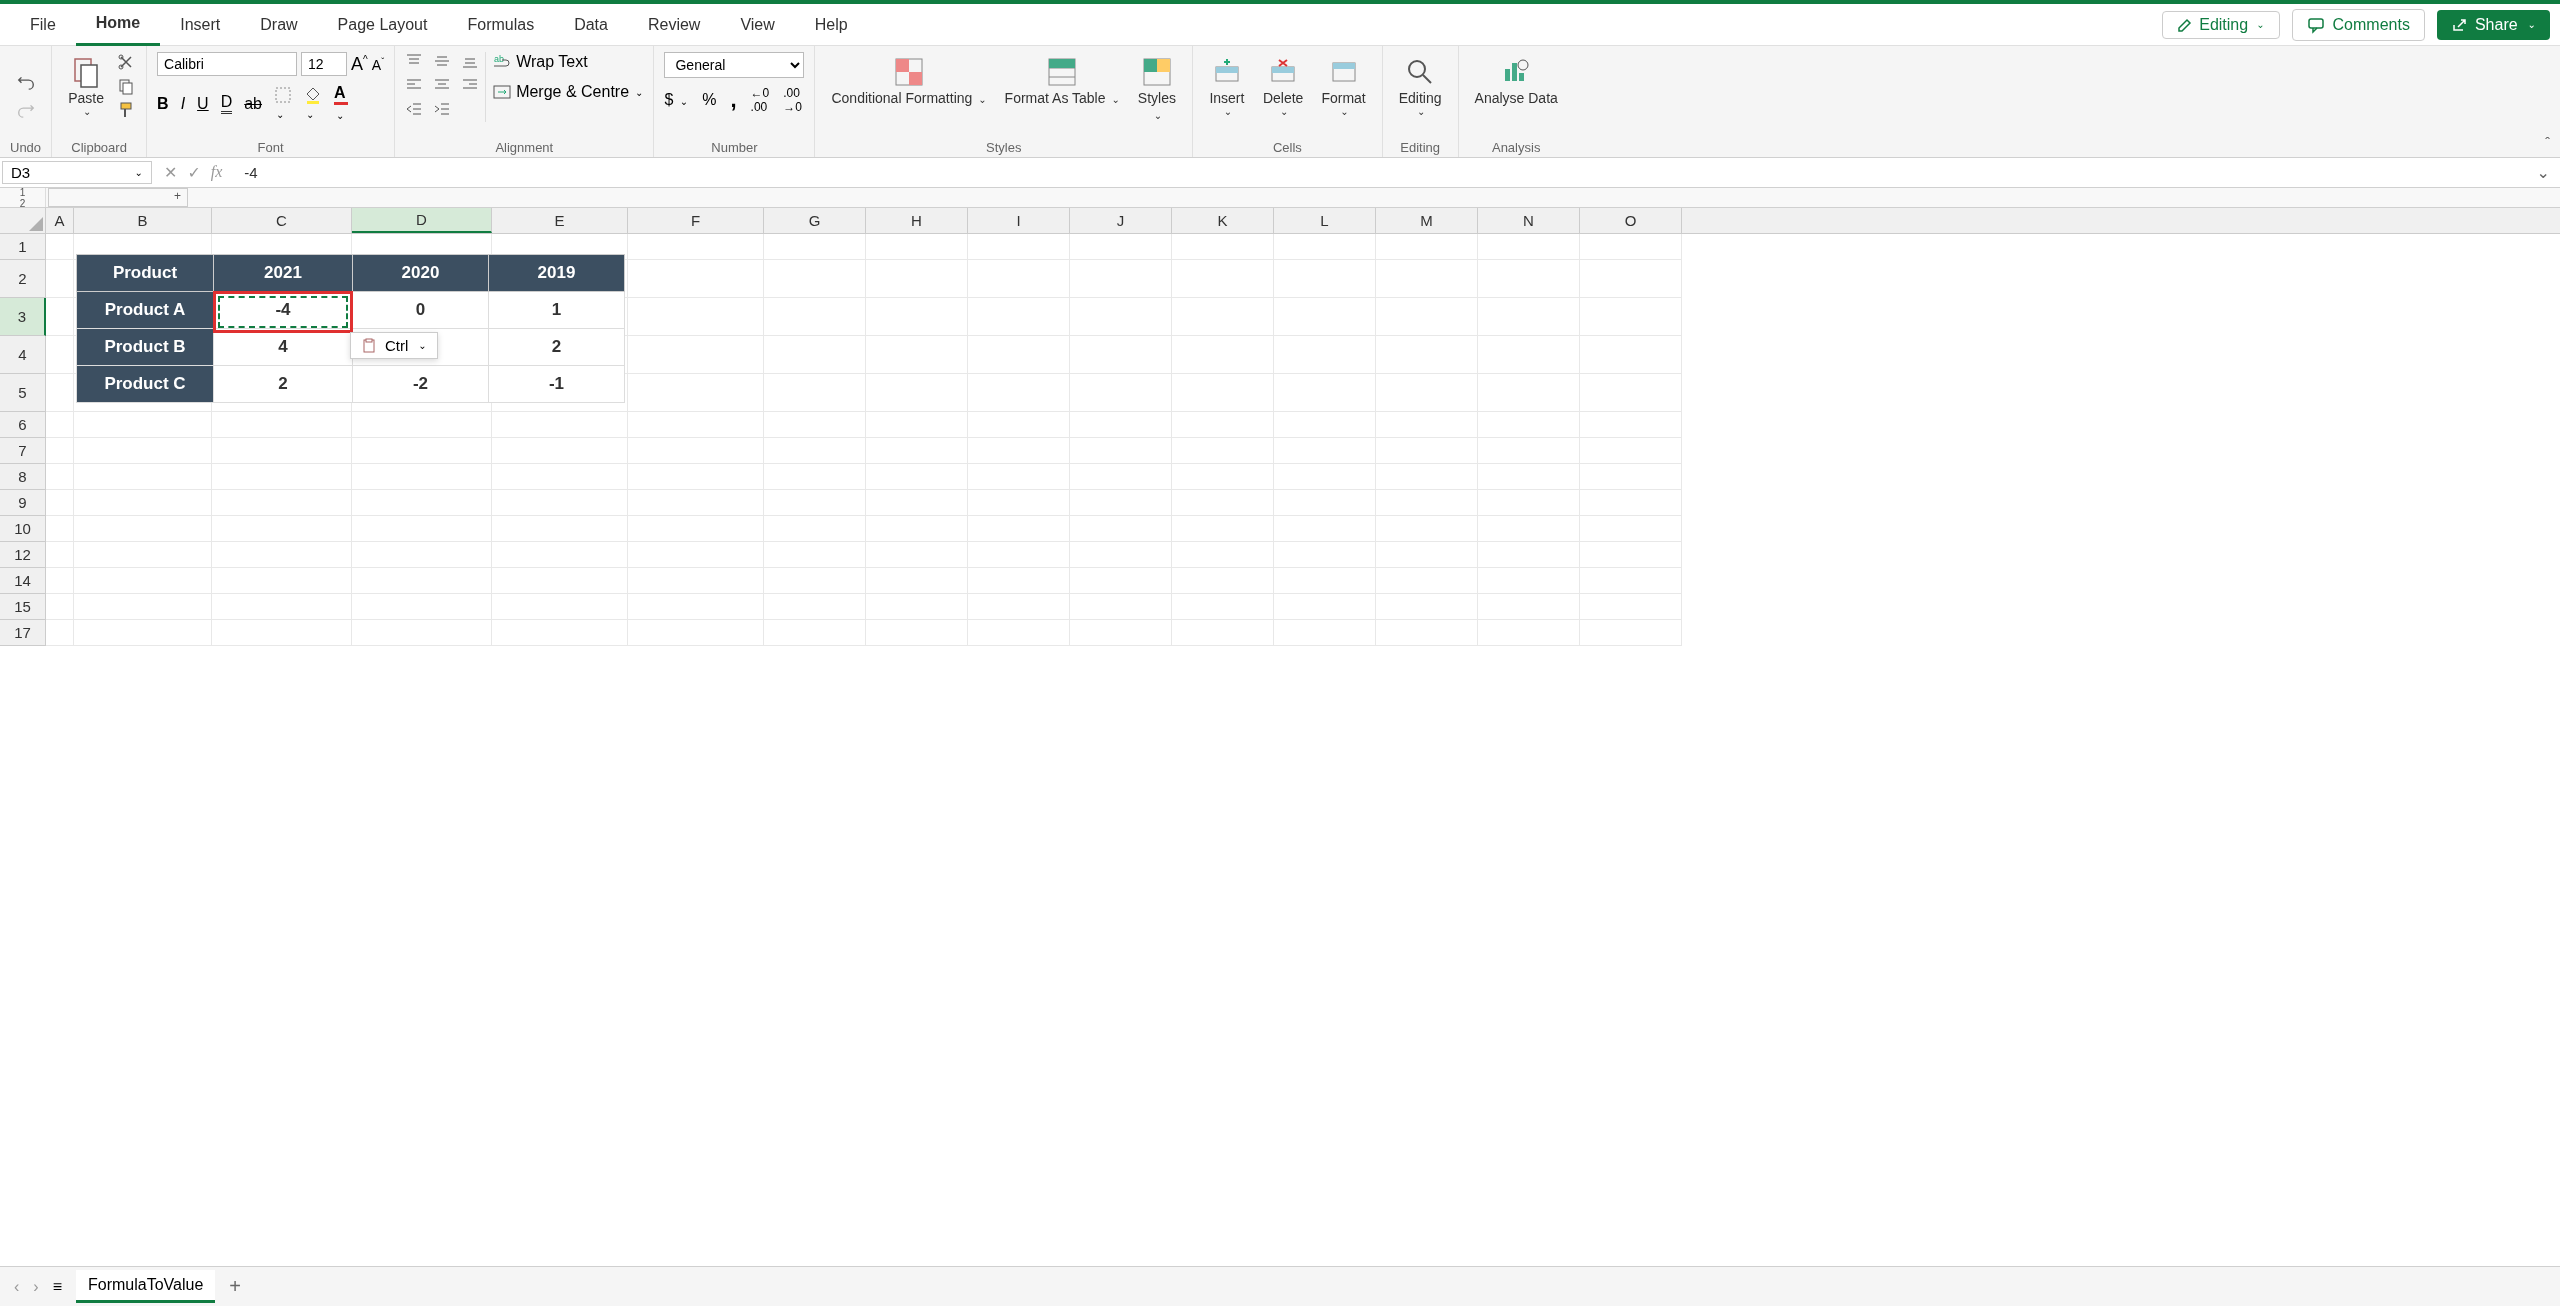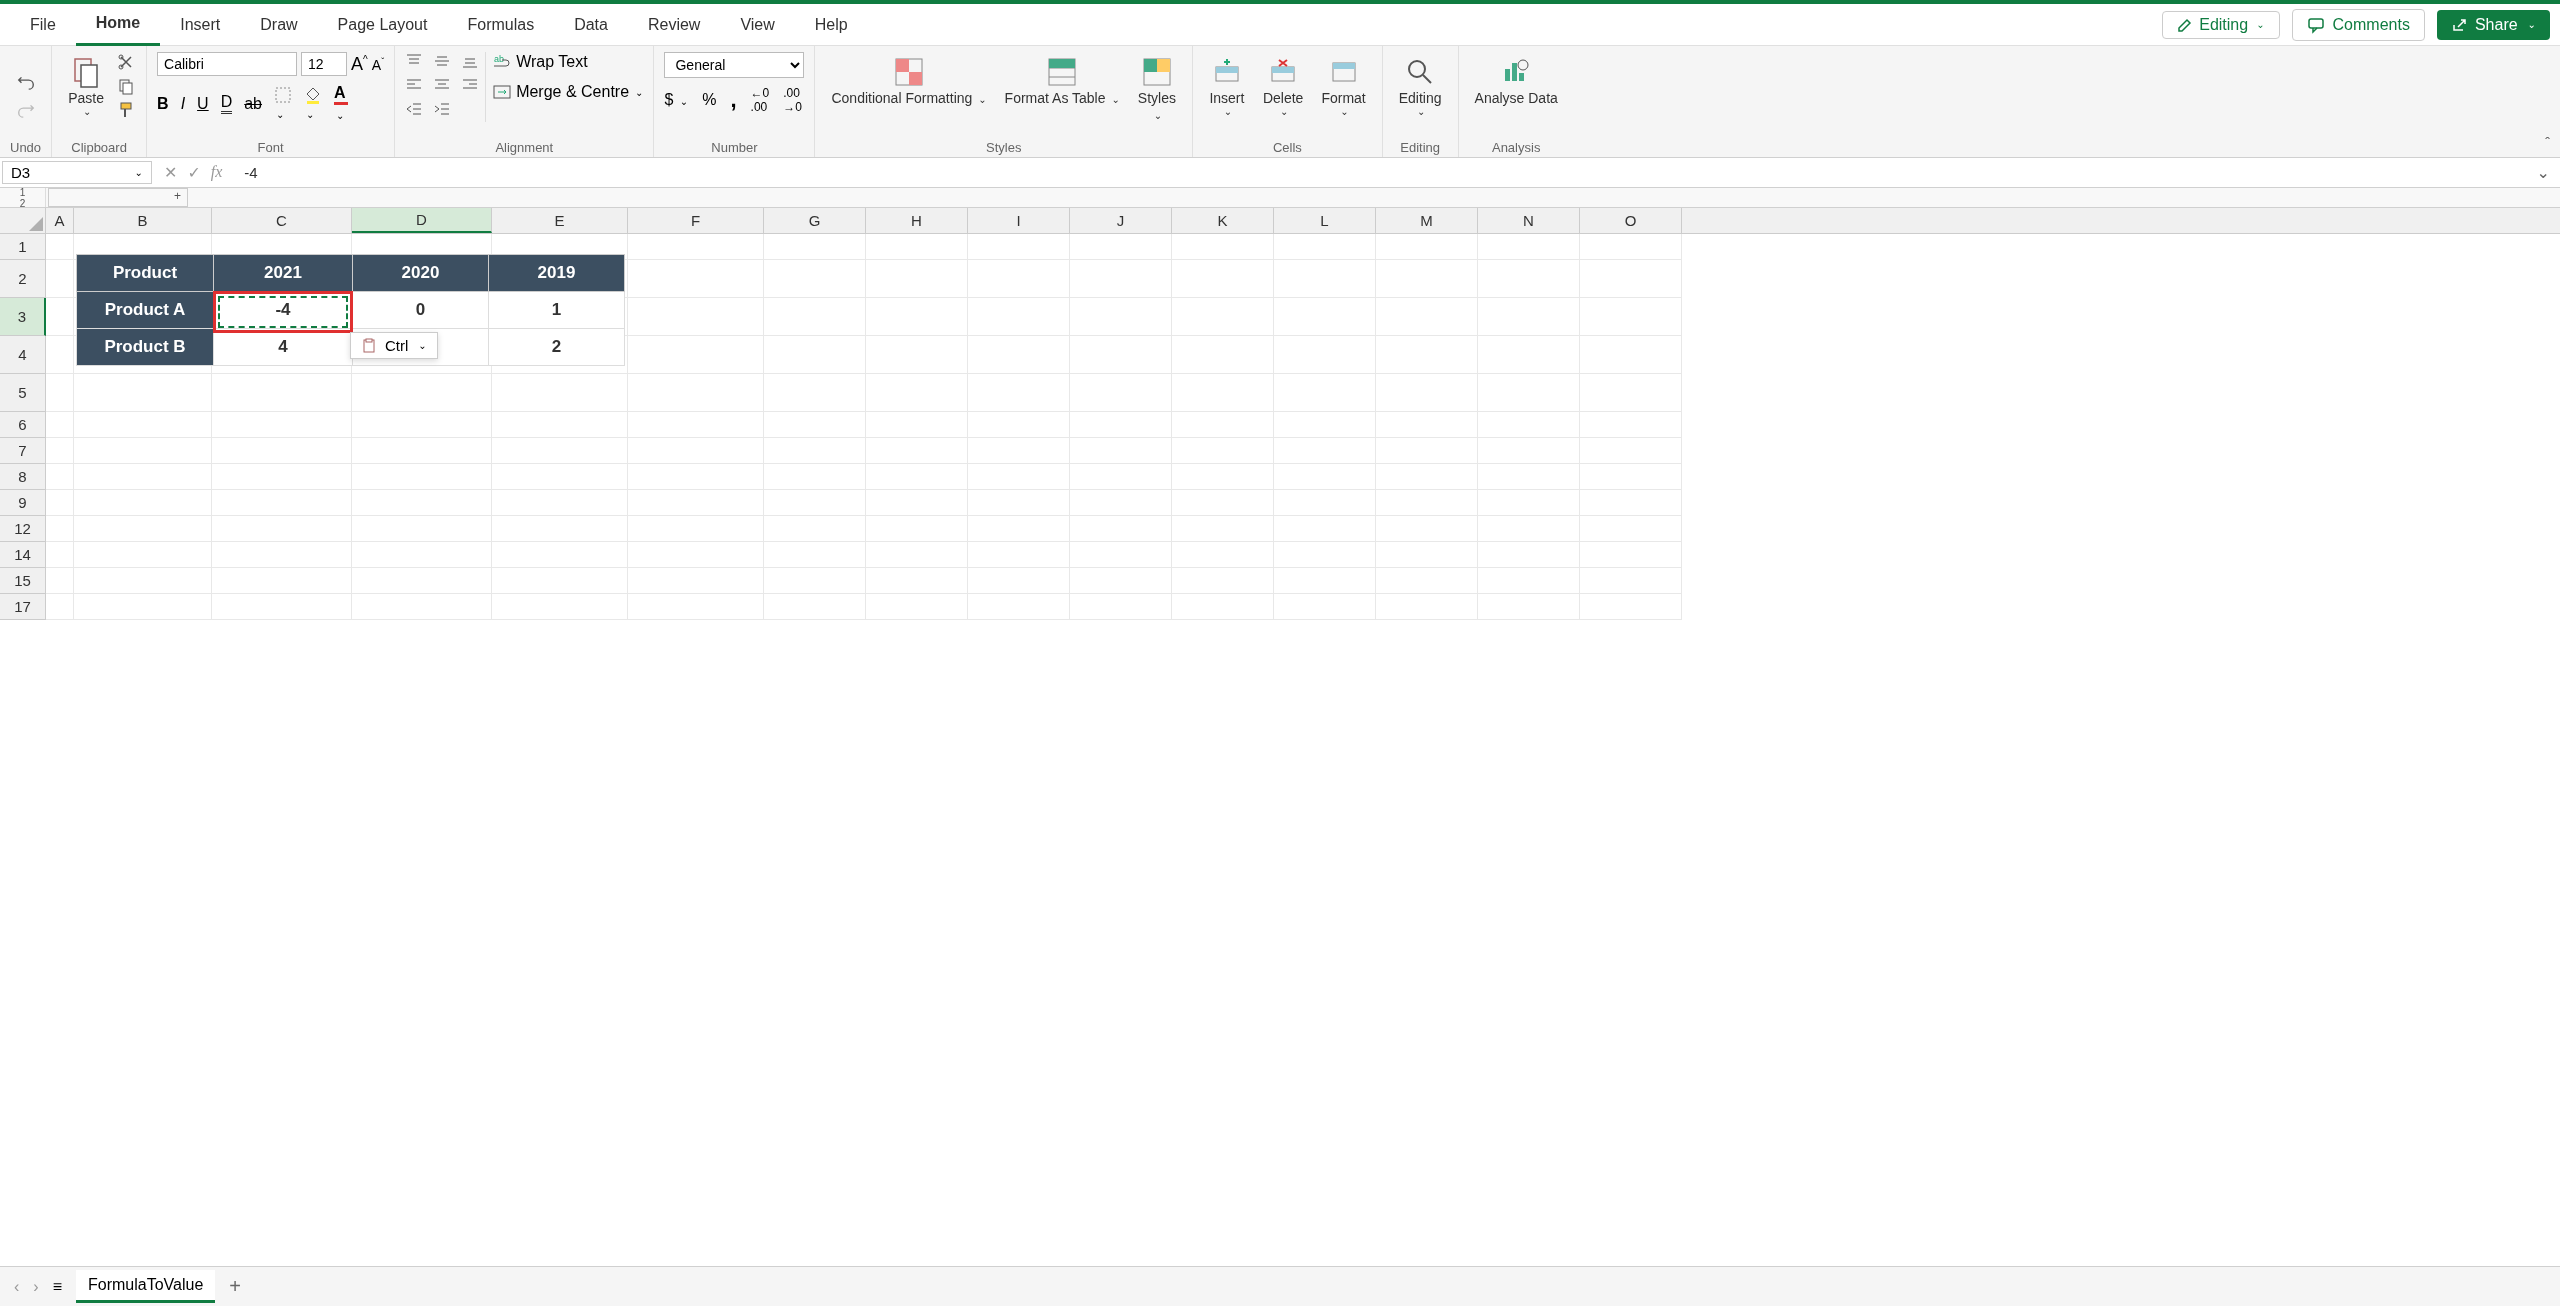--- a/index.html
+++ b/index.html
@@ -615,20 +615,38 @@
         <div class="cell" style="width: 102px;"></div>
         <div class="cell" style="width: 102px;"></div>
         <div class="cell" style="width: 102px;"></div>
         <div class="cell" style="width: 102px;"></div>
         <div class="cell" style="width: 102px;"></div>
         <div class="cell" style="width: 102px;"></div>
         <div class="cell" style="width: 102px;"></div>
       </div>
       <div class="row">
         <div class="row-h">9</div>
+        <div class="cell" style="width: 28px;"></div>
+        <div class="cell" style="width: 138px;"></div>
+        <div class="cell" style="width: 140px;"></div>
+        <div class="cell" style="width: 140px;"></div>
+        <div class="cell" style="width: 136px;"></div>
+        <div class="cell" style="width: 136px;"></div>
+        <div class="cell" style="width: 102px;"></div>
+        <div class="cell" style="width: 102px;"></div>
+        <div class="cell" style="width: 102px;"></div>
+        <div class="cell" style="width: 102px;"></div>
+        <div class="cell" style="width: 102px;"></div>
+        <div class="cell" style="width: 102px;"></div>
+        <div class="cell" style="width: 102px;"></div>
+        <div class="cell" style="width: 102px;"></div>
+        <div class="cell" style="width: 102px;"></div>
+      </div>
+      <div class="row">
+        <div class="row-h">10</div>
         <div class="cell" style="width: 28px;"></div>
         <div class="cell" style="width: 138px;"></div>
         <div class="cell" style="width: 140px;"></div>
         <div class="cell" style="width: 140px;"></div>
         <div class="cell" style="width: 136px;"></div>
         <div class="cell" style="width: 136px;"></div>
         <div class="cell" style="width: 102px;"></div>
         <div class="cell" style="width: 102px;"></div>
         <div class="cell" style="width: 102px;"></div>
         <div class="cell" style="width: 102px;"></div>
@@ -728,20 +746,26 @@
             <td class="c1">-4</td>
             <td class="c2">0</td>
             <td class="c3">1</td>
           </tr>
           <tr>
             <td class="label c0">Product B</td>
             <td class="c1">4</td>
             <td class="c2"></td>
             <td class="c3">2</td>
           </tr>
+          <tr>
+            <td class="label c0">Product C</td>
+            <td class="c1">2</td>
+            <td class="c2">-2</td>
+            <td class="c3">-1</td>
+          </tr>
         </tbody>
     </table>
   </div>
 
   <div class="highlight-box"></div>
   <div class="paste-tag">
     <span>
         <svg width="16" height="16" viewBox="0 0 16 16">
           <rect x="3" y="2" width="10" height="12" fill="none" stroke="#a66"></rect>
           <rect x="5" y="1" width="6" height="3" fill="#fff" stroke="#a66"></rect>

